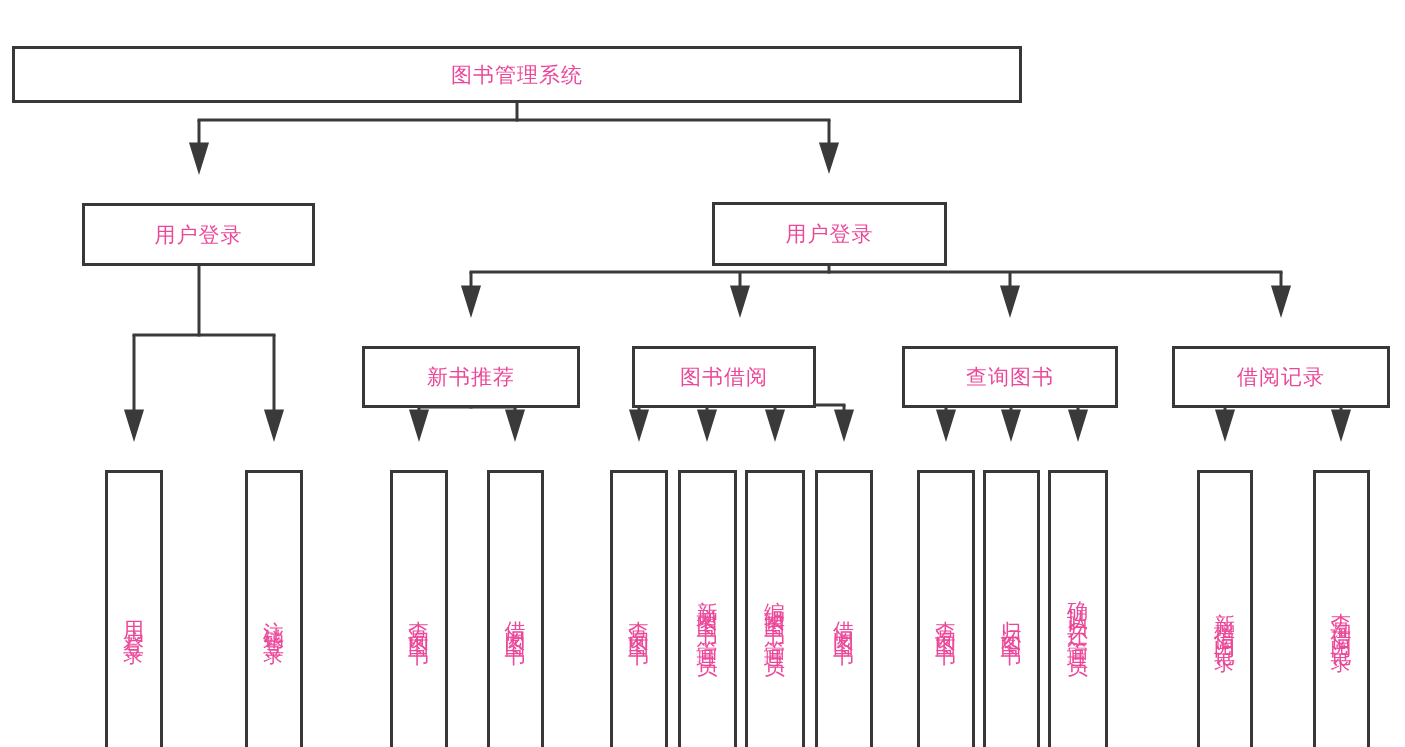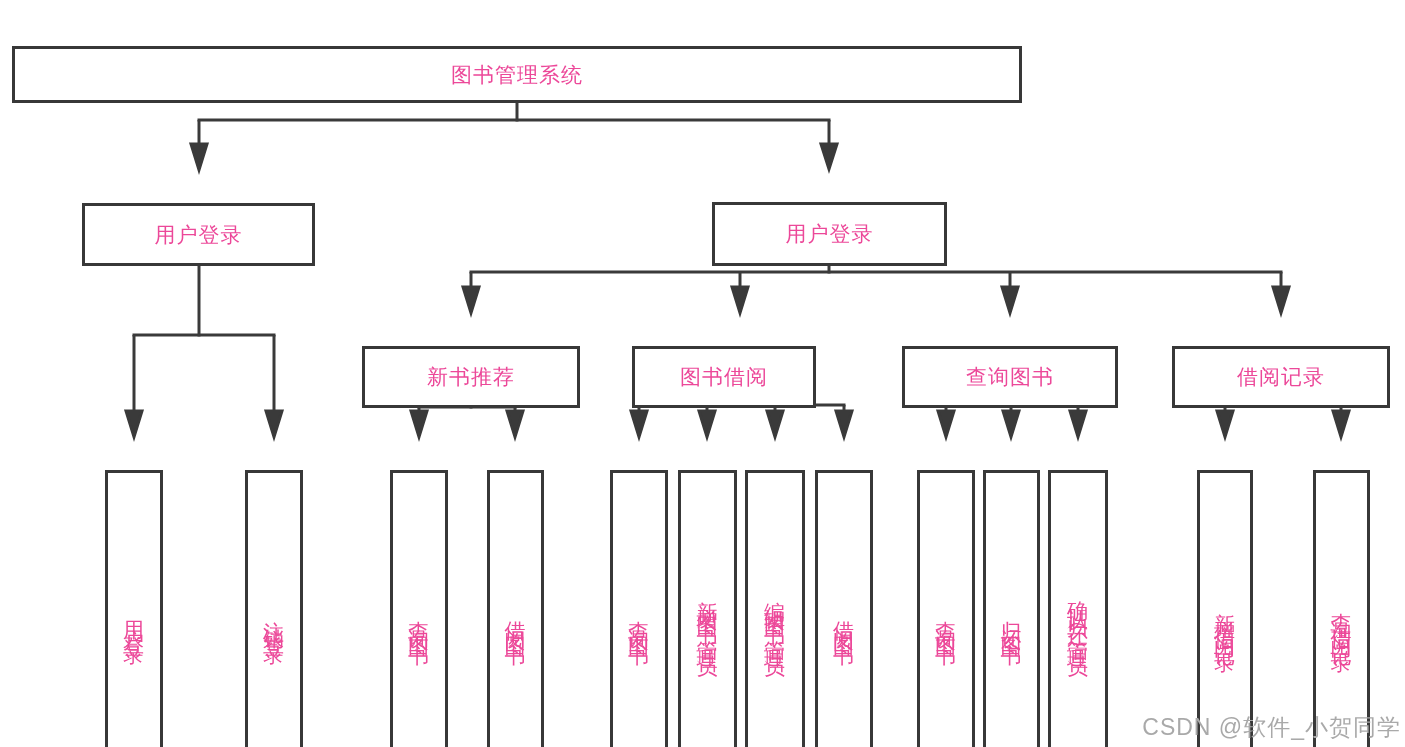--- a/index.html
+++ b/index.html
@@ -153,14 +153,13 @@
   <div class="node vnode" style="left:745px; top:437px; width:60px; height:300px;">编辑图书（管理员）</div>
   <div class="node vnode" style="left:815px; top:437px; width:58px; height:300px;">借阅图书</div>
 
   <div class="node vnode" style="left:917px; top:437px; width:58px; height:300px;">查询图书</div>
   <div class="node vnode" style="left:983px; top:437px; width:57px; height:300px;">归还图书</div>
   <div class="node vnode" style="left:1048px; top:437px; width:60px; height:300px;">确认归还（管理员）</div>
 
   <div class="node vnode" style="left:1197px; top:437px; width:56px; height:300px;">新增借阅记录</div>
   <div class="node vnode" style="left:1313px; top:437px; width:57px; height:300px;">查询借阅记录</div>
 
-  <div id="watermark">CSDN @软件_小贺同学</div>
 </div>
 
 </body></html>

